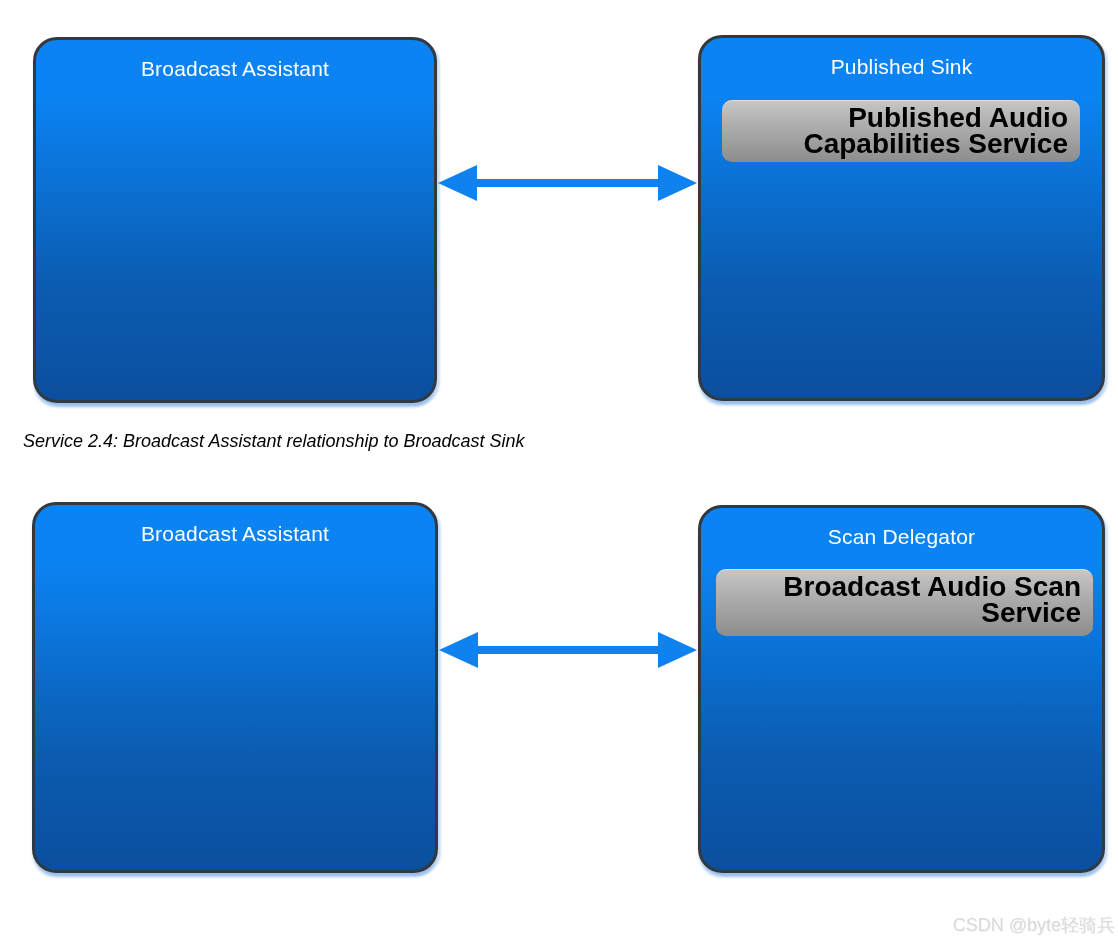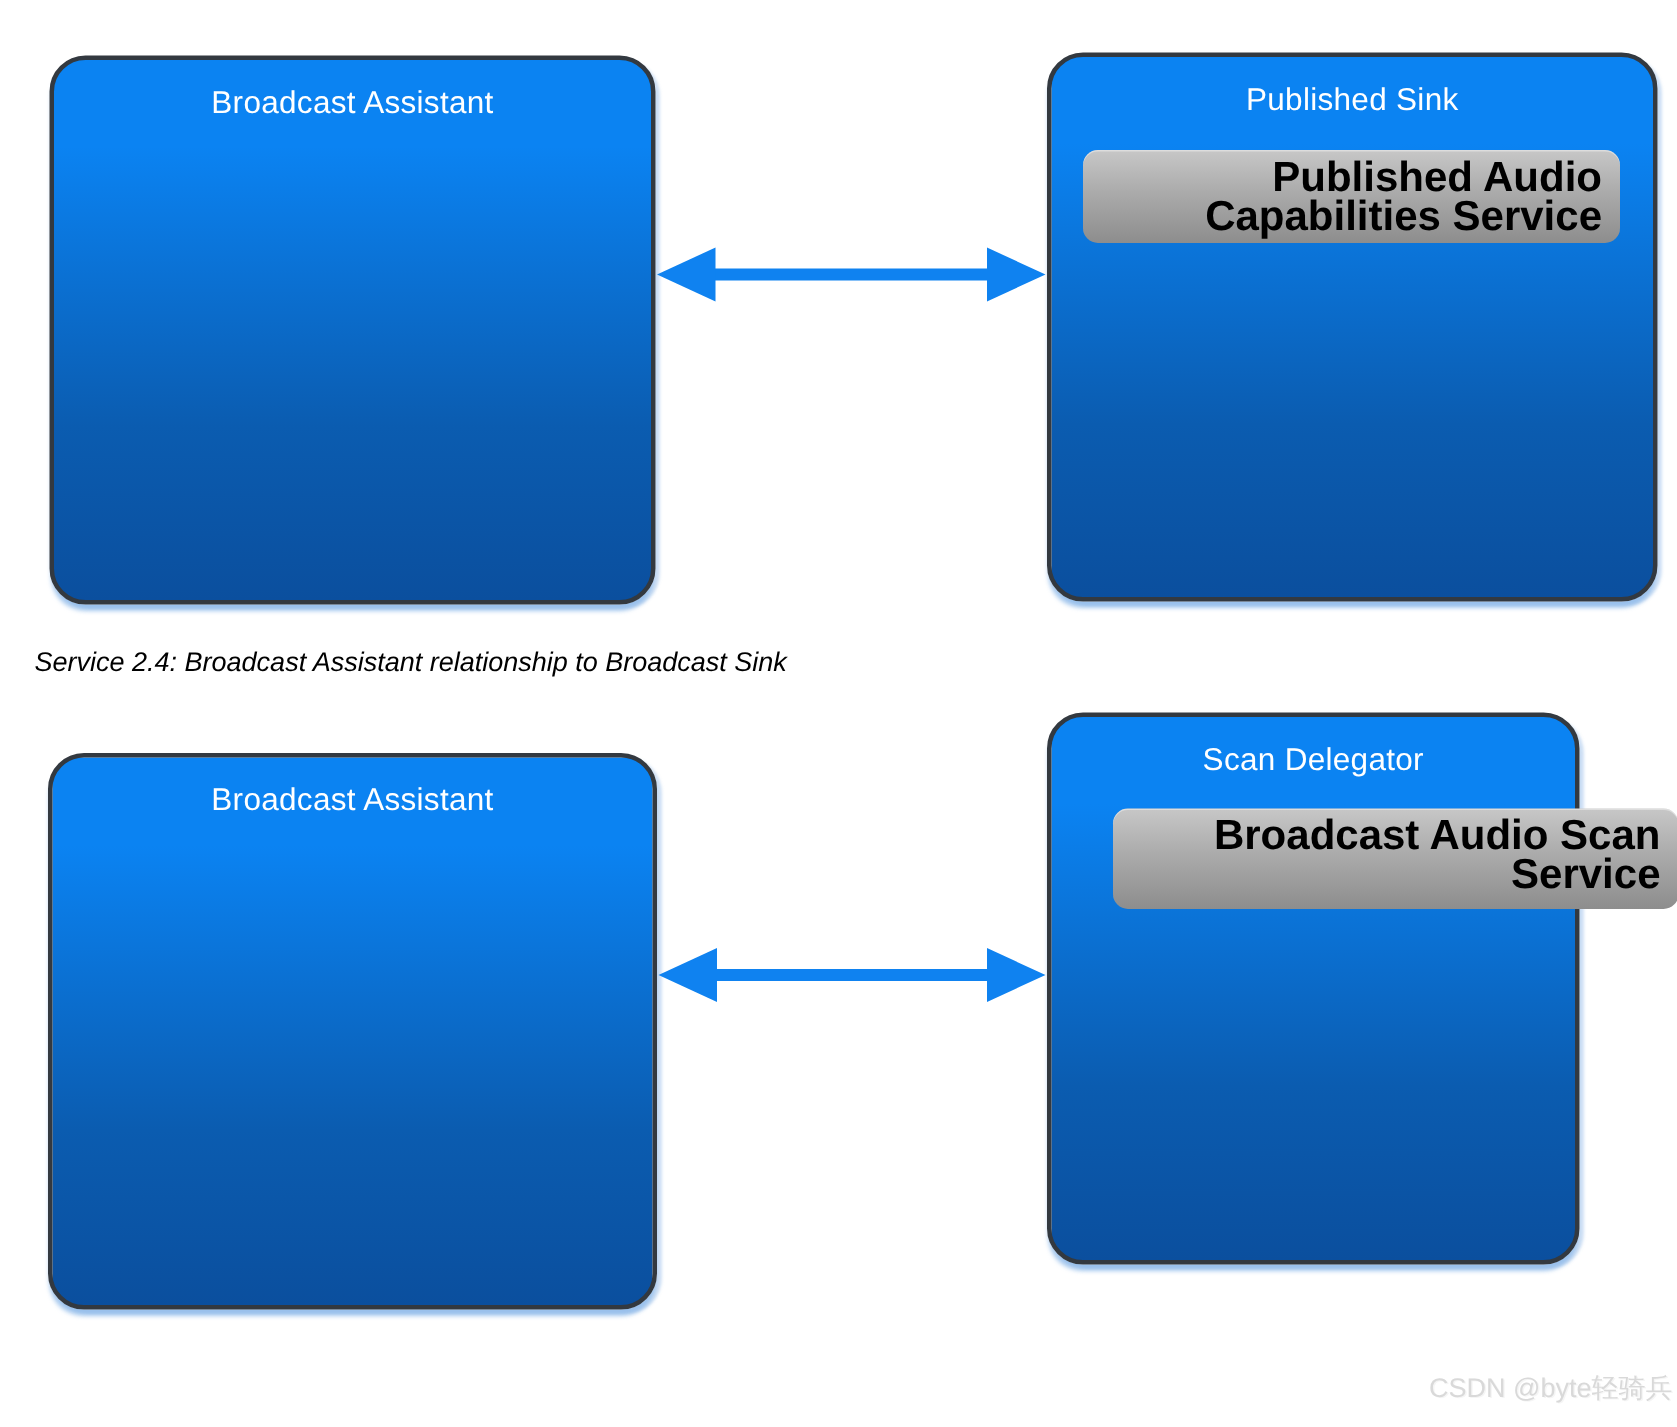--- a/index.html
+++ b/index.html
@@ -68,22 +68,22 @@
 
   
   #fig1-left  { left: 33px;  top: 37px;  width: 404px; height: 366px; }
   #fig1-right { left: 698px; top: 35px;  width: 407px; height: 366px; }
   #fig1-service { left: 21px; top: 62px; width: 358px; height: 62px; }
   #fig1-arrow { left: 437px; top: 163px; width: 261px; height: 40px; }
   #fig1-caption { top: 431px; }
 
   
   #fig2-left  { left: 32px;  top: 502px; width: 406px; height: 371px; }
-  #fig2-right { left: 698px; top: 475px; width: 355px; height: 368px; }
-  #fig2-service { left: 15px; top: 61px; width: 377px; height: 67px; margin-left: 26px; }
+  #fig2-right { left: 698px; top: 505px; width: 407px; height: 368px; }
+  #fig2-service { left: 15px; top: 61px; width: 377px; height: 67px; }
   #fig2-arrow { left: 438px; top: 630px; width: 260px; height: 40px; }
   #fig2-caption { top: 906px; }
 </style>
 </head>
 <body>
 
 <div class="page">
 
   <div class="entity-box" id="fig1-left">
     <div class="entity-title">Broadcast Assistant</div>

